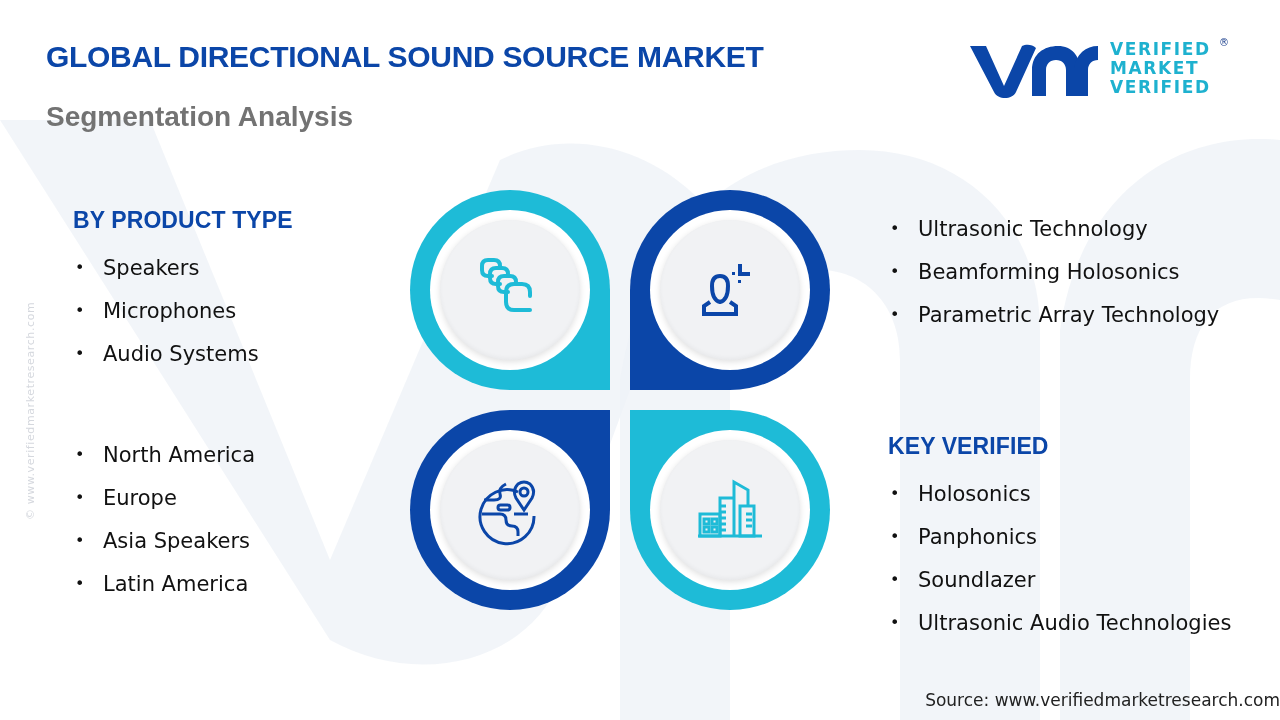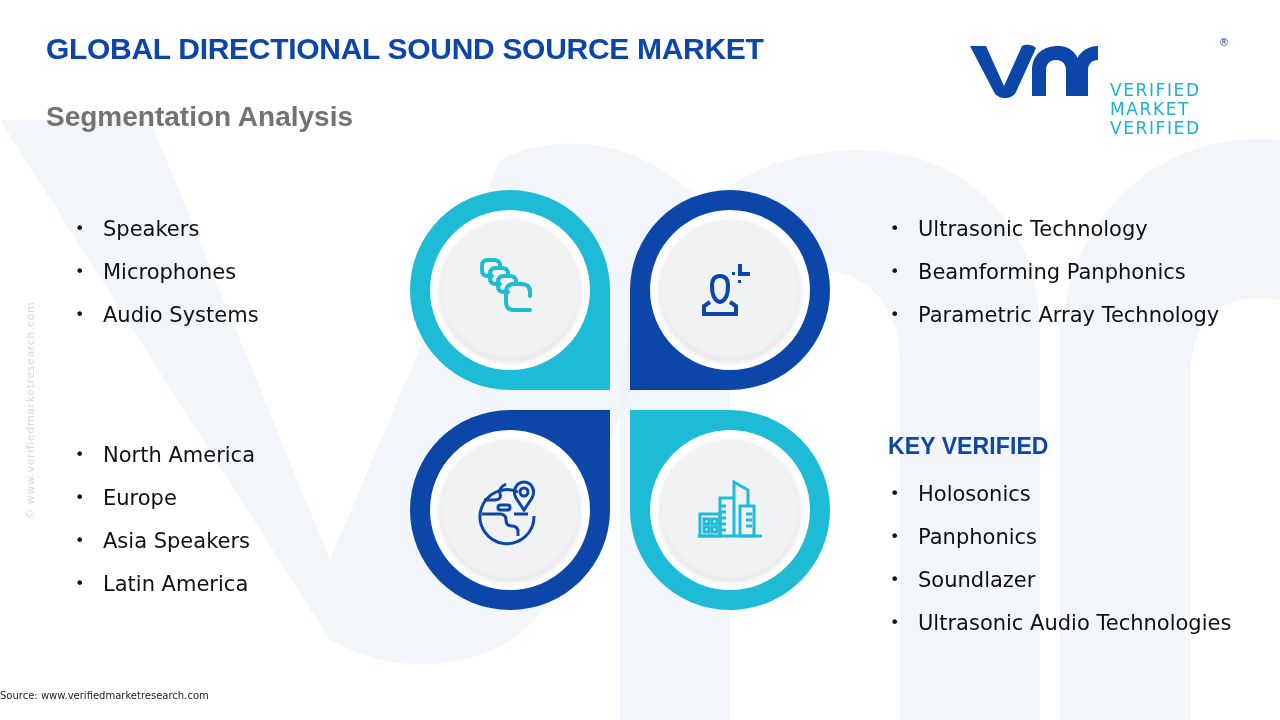--- a/index.html
+++ b/index.html
@@ -1,25 +1,25 @@
 <!DOCTYPE html>
 <html><head>
 <meta charset="utf-8">
 <style>
   * { box-sizing: border-box; margin: 0; padding: 0; }
   html, body { width: 1280px; height: 720px; overflow: hidden; background: #ffffff; }
   body { position: relative; font-family: "DejaVu Sans", "Liberation Sans", sans-serif; }
 
   .bg-mark { position: absolute; left: 0; top: 0; width: 1280px; height: 720px; z-index: 0; }
 
-  .title { position: absolute; left: 46px; top: 32px; font-family: "Liberation Sans", sans-serif; font-weight: bold; font-size: 30px; color: #0B46A8; letter-spacing: -0.3px; z-index: 2; }
+  .title { position: absolute; left: 46px; top: 40px; font-family: "Liberation Sans", sans-serif; font-weight: bold; font-size: 30px; color: #0B46A8; letter-spacing: -0.3px; z-index: 2; }
   .subtitle { position: absolute; left: 46px; top: 101px; font-family: "Liberation Sans", sans-serif; font-weight: bold; font-size: 28px; color: #737373; z-index: 2; }
 
   .logo { position: absolute; left: 966px; top: 40px; width: 262px; height: 62px; z-index: 2; }
-  .logo-text { position: absolute; left: 144px; top: 0; font-family: "DejaVu Sans", sans-serif; font-size: 17px; line-height: 19px; color: #1EB1CF; letter-spacing: 1.6px; font-weight: 400; margin-top: 41px; }
+  .logo-text { position: absolute; left: 144px; top: 0; font-family: "DejaVu Sans", sans-serif; font-size: 17px; line-height: 19px; color: #1EB1CF; letter-spacing: 1.6px; font-weight: 700; }
   .logo-reg { position: absolute; left: 253px; top: -3px; font-size: 10px; color: #1B3F8C; }
 
   .watermark { position: absolute; left: 24px; top: 520px; transform: rotate(-90deg); transform-origin: left top; font-size: 11px; color: #d5d8de; letter-spacing: 0.6px; white-space: nowrap; z-index: 2; }
 
   .segment { position: absolute; z-index: 2; }
   .seg-head { font-family: "Liberation Sans", sans-serif; font-weight: bold; font-size: 23px; color: #0B46A8; margin-bottom: 12px; letter-spacing: 0.1px; }
   .seg-list { list-style: none; }
   .seg-item { display: flex; align-items: center; height: 43px; font-family: "DejaVu Sans", sans-serif; font-size: 21px; color: #111111; }
   .bullet { display: inline-block; width: 30px; font-size: 16px; padding-left: 2px; }
 
@@ -28,21 +28,21 @@
   .q .ring { position: absolute; inset: 0; }
   .q .inner-white { position: absolute; left: 20px; top: 20px; width: 160px; height: 160px; border-radius: 50%; background: #ffffff; }
   .q .disc { position: absolute; left: 30px; top: 30px; width: 140px; height: 140px; border-radius: 50%; background: #f1f2f4; box-shadow: 0 2px 6px rgba(0,0,0,0.12), inset 0 -2px 4px rgba(0,0,0,0.04); display: flex; align-items: center; justify-content: center; }
   .q svg.icon { width: 80px; height: 80px; }
 
   .q-tl { left: 0; top: 0; }
   .q-tr { left: 220px; top: 0; }
   .q-bl { left: 0; top: 220px; }
   .q-br { left: 220px; top: 220px; }
 
-  .source { position: absolute; left: 0; width: 1280px; top: 690px; text-align: left; font-family: "DejaVu Sans", sans-serif; font-size: 10px; color: #222; z-index: 2; }
+  .source { position: absolute; left: 0; width: 1280px; top: 690px; text-align: right; font-family: "DejaVu Sans", sans-serif; font-size: 17px; color: #222; z-index: 2; }
 </style>
 </head>
 <body>
 
 <svg class="bg-mark" viewBox="0 0 1280 720">
   <path d="M0 120 L150 120 L330 560 L500 160 C560 130 640 140 700 200 L560 580 C530 660 420 690 330 640 Z" fill="#eef1f7" opacity="0.75"></path>
   <path d="M620 380 C650 200 760 150 860 150 C960 150 1040 220 1040 330 L1040 720 L900 720 L900 360 C900 300 860 270 820 270 C760 270 730 320 730 380 L730 720 L620 720 Z" fill="#eef1f7" opacity="0.75"></path>
   <path d="M1060 330 C1080 190 1180 130 1280 140 L1280 300 C1220 290 1190 320 1190 380 L1190 720 L1060 720 Z" fill="#eef1f7" opacity="0.75"></path>
 </svg>
 
@@ -59,20 +59,21 @@
     <div>VERIFIED</div>
     <div>MARKET</div>
     <div>VERIFIED</div>
   </div>
   <span class="logo-reg">®</span>
 </div>
 
 <div class="watermark">© www.verifiedmarketresearch.com</div>
 
 <div class="segment" style="left:73px; top:207px;">
+  <div class="seg-head">BY PRODUCT TYPE</div>
   <ul class="seg-list">
     <li class="seg-item">
         <span class="bullet">•</span>
         <span>Speakers</span>
       </li>
     <li class="seg-item">
         <span class="bullet">•</span>
         <span>Microphones</span>
       </li>
     <li class="seg-item">
@@ -104,21 +105,21 @@
 </div>
 
 <div class="segment" style="left:888px; top:207px;">
   <ul class="seg-list">
     <li class="seg-item">
         <span class="bullet">•</span>
         <span>Ultrasonic Technology</span>
       </li>
     <li class="seg-item">
         <span class="bullet">•</span>
-        <span>Beamforming Panphonics</span>
+        <span>Beamforming Holosonics</span>
       </li>
     <li class="seg-item">
         <span class="bullet">•</span>
         <span>Parametric Array Technology</span>
       </li>
   </ul>
 </div>
 
 <div class="segment" style="left:888px; top:433px;">
   <div class="seg-head">KEY VERIFIED</div>

